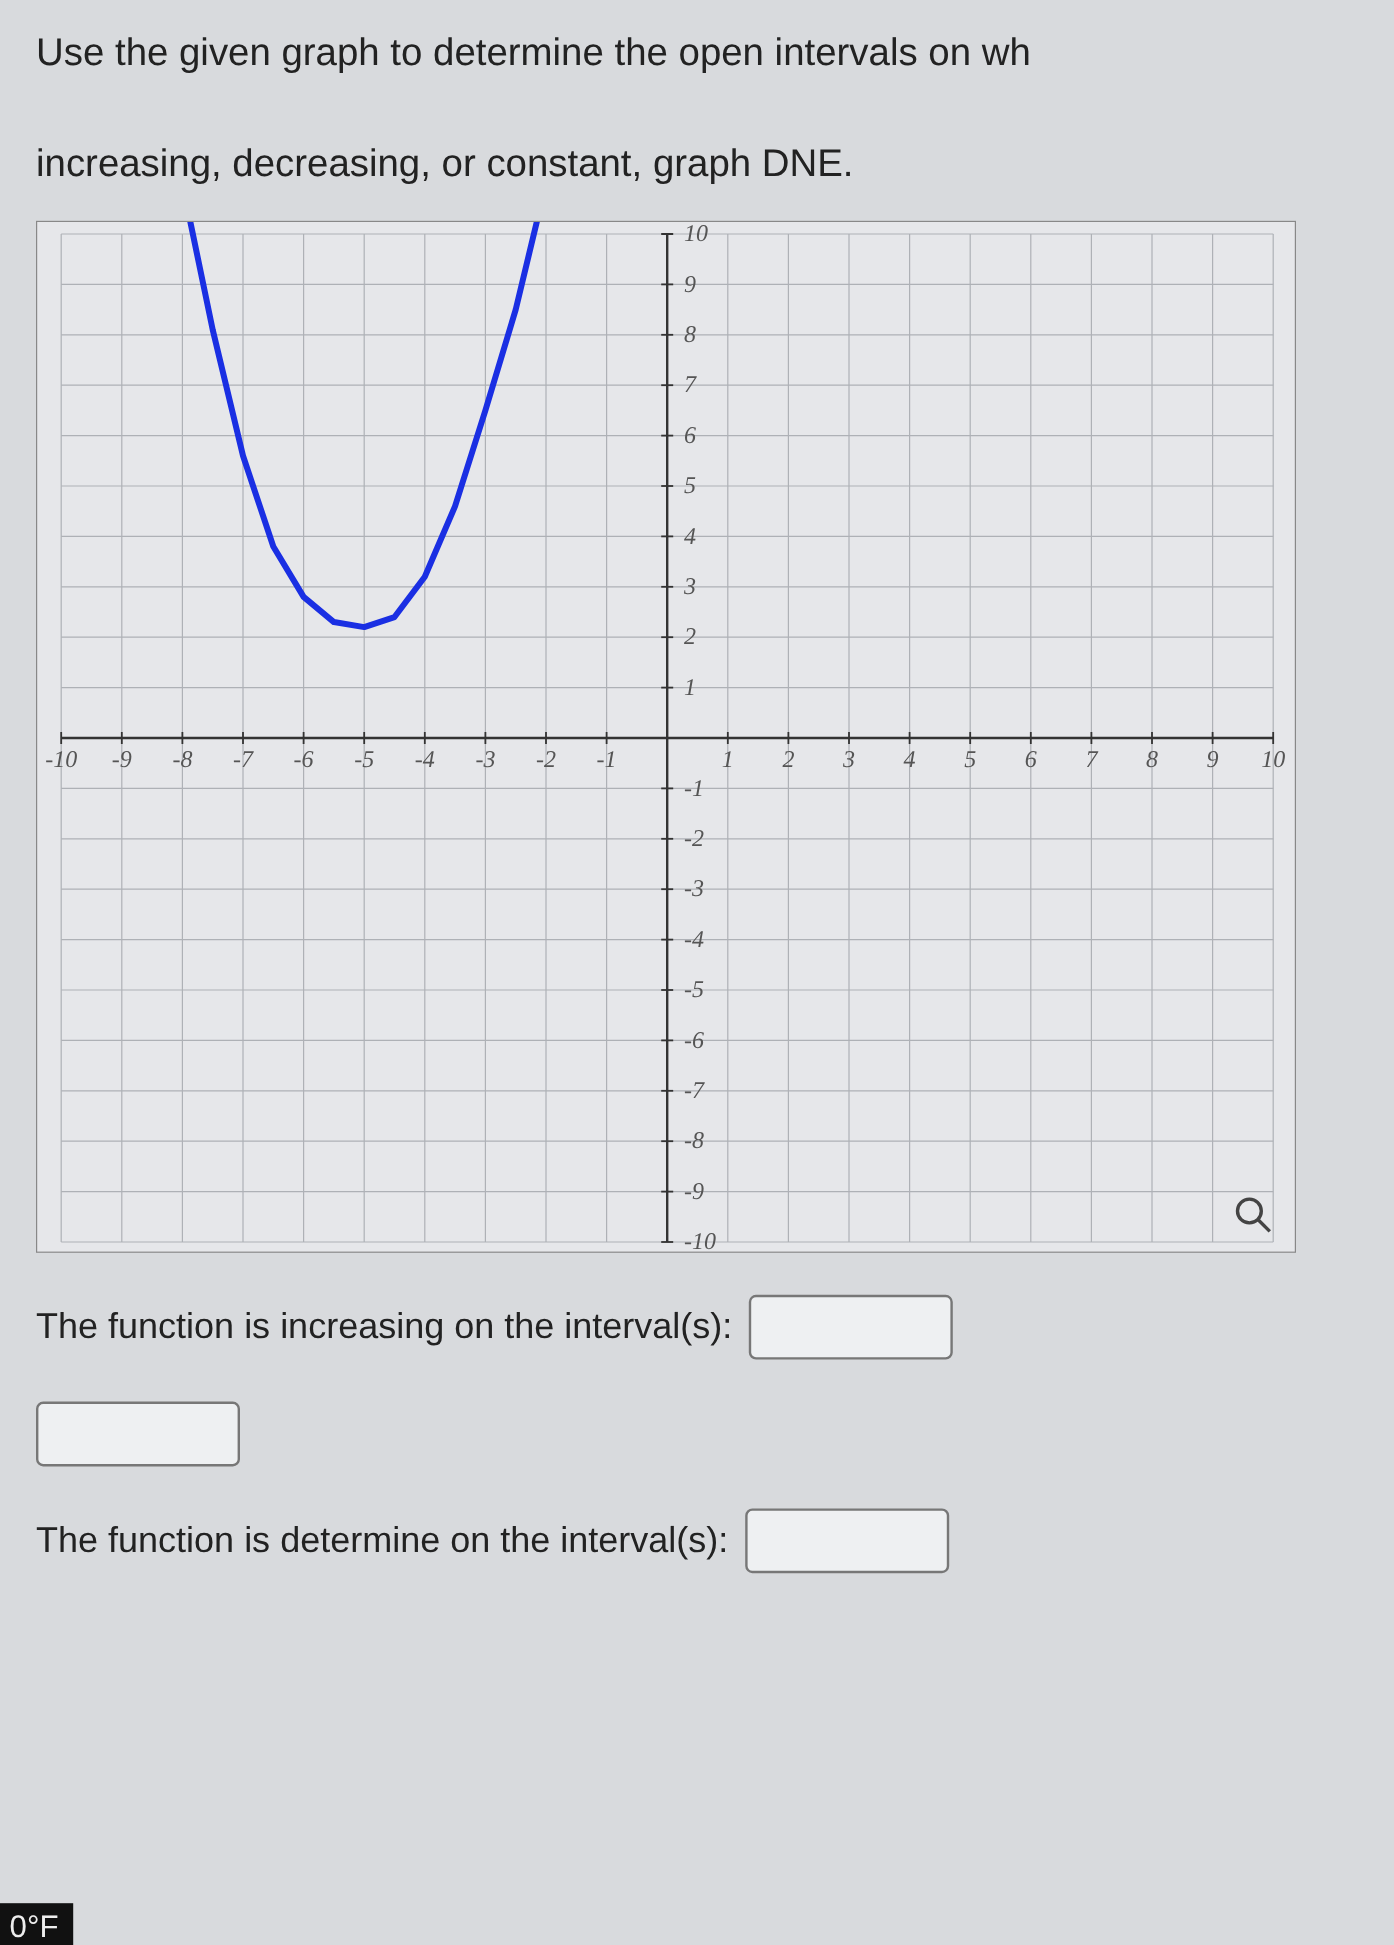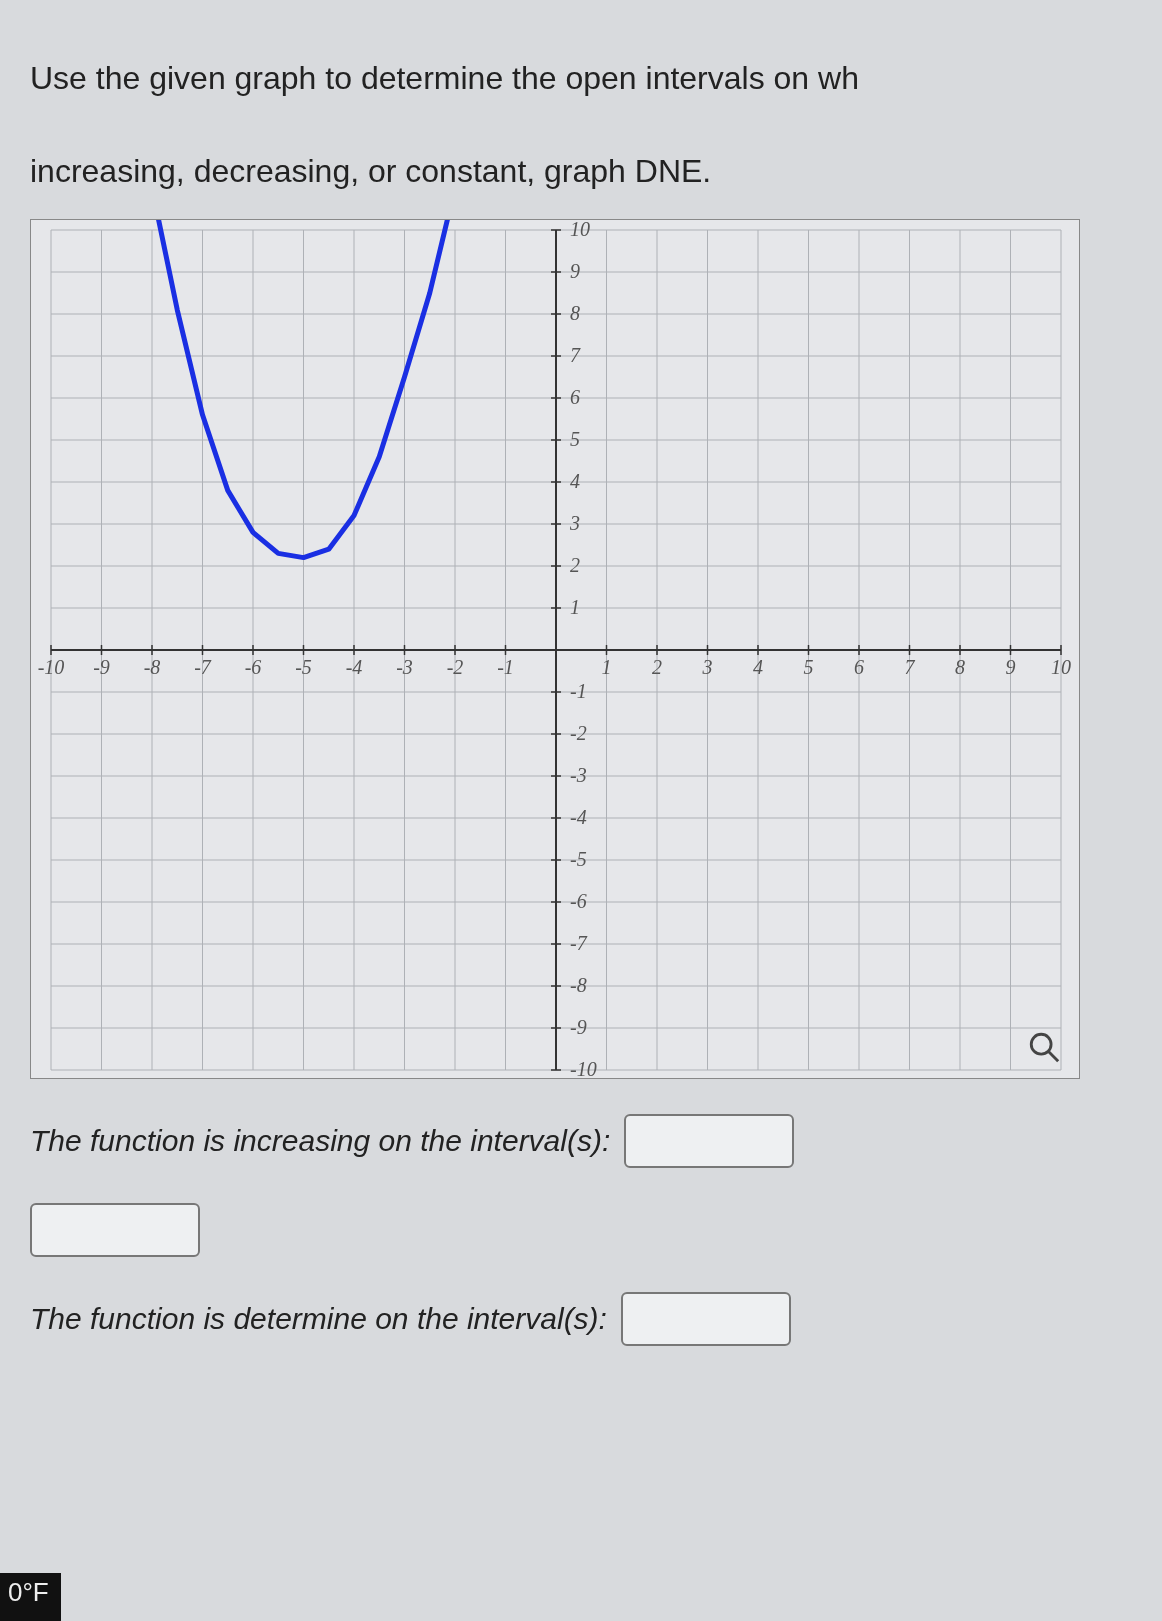--- a/index.html
+++ b/index.html
@@ -10,59 +10,57 @@
     height: 1621px;
     padding: 20px 30px;
     color: #2a2a2a;
     position: relative;
   }
   .question {
     font-size: 32px;
     line-height: 1.45;
     color: #222;
     margin-bottom: 25px;
-    margin-top: 35px;
   }
   .chart-wrap {
     width: 1050px;
     height: 860px;
     margin: 0 0 30px 0;
     background: #e6e7ea;
     position: relative;
     border: 1px solid #888;
   }
   .chart-wrap svg { position: absolute; top:0; left:0; }
   .prompt-row {
     font-size: 30px;
     color: #222;
     margin: 35px 0;
     display: flex;
     align-items: center;
     gap: 14px;
     flex-wrap: wrap;
-    font-style: italic;
   }
   .answer-box {
     display: inline-block;
     min-width: 170px;
     height: 54px;
     border: 2px solid #777;
     border-radius: 6px;
     background: #eef0f2;
     padding: 6px 10px;
     font-size: 28px;
   }
   .temp-badge {
     position: absolute;
     left: 0;
     bottom: 0;
     background: #111;
     color: #eee;
     font-size: 26px;
-    padding: 4px 12px 13px 8px;
+    padding: 4px 12px 0 8px;
   }
   .zoom-icon {
     position: absolute;
     right: 18px;
     bottom: 14px;
     width: 34px;
     height: 34px;
   }
 </style>
 </head>

